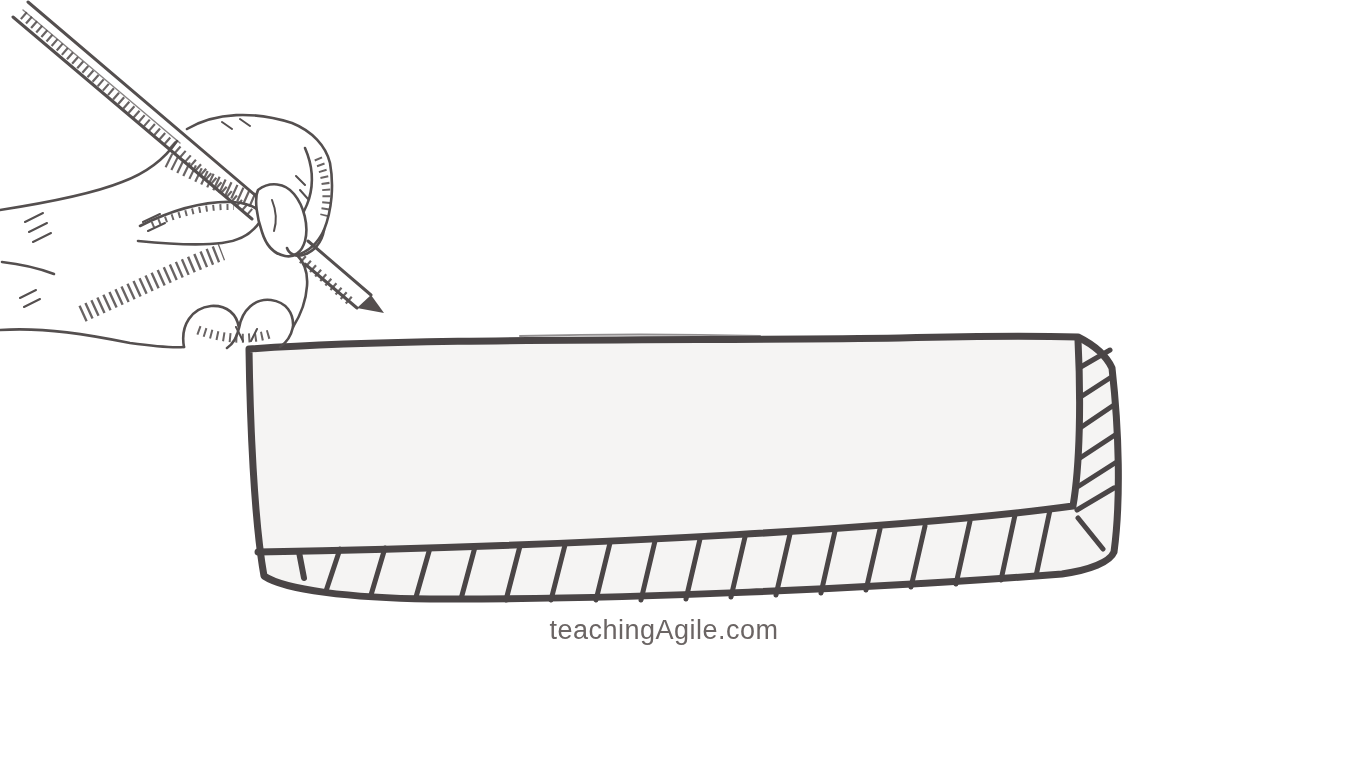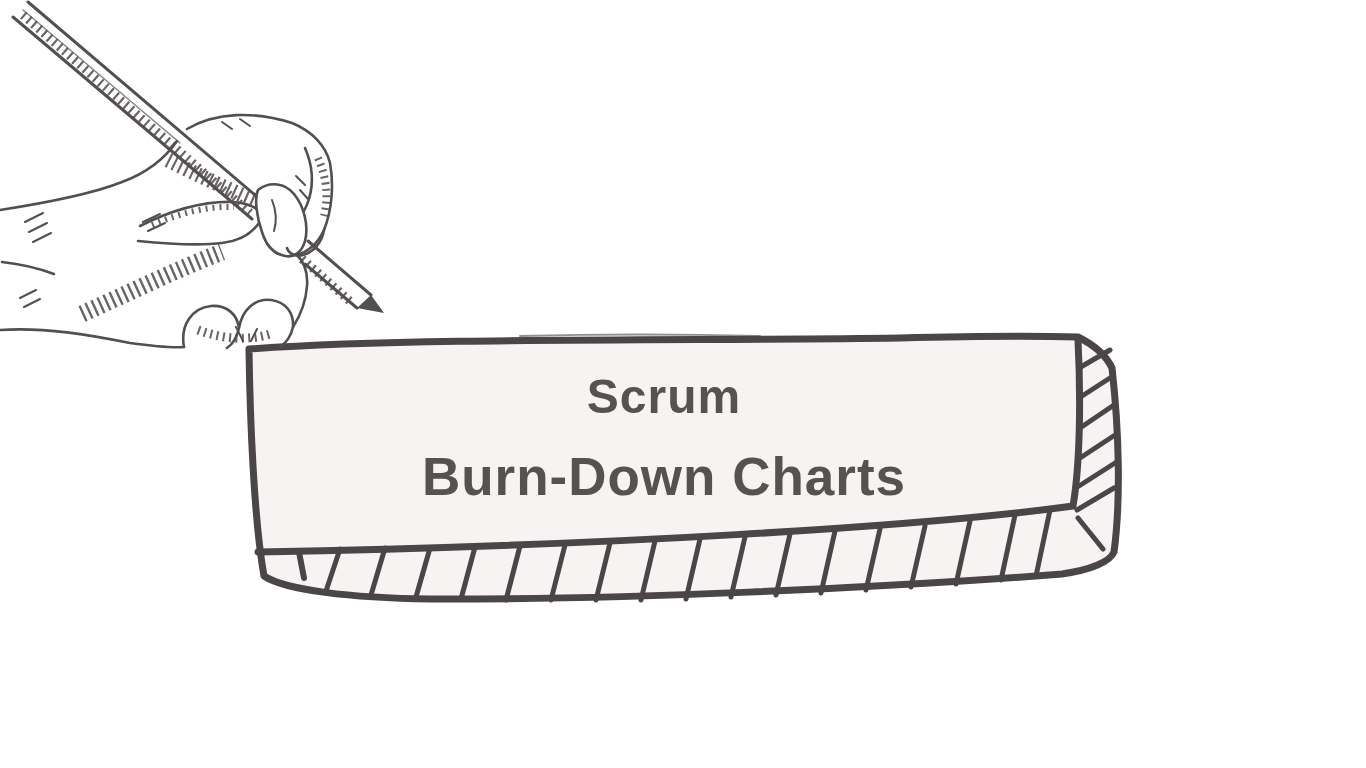--- a/index.html
+++ b/index.html
@@ -99,19 +99,16 @@
 
       <path class="stroke-hand-thin" d="M25,222 L43,213 M29,232 L47,223 M33,242 L51,233
            M20,298 L36,290 M24,307 L40,299
            M143,222 L160,214 M148,231 L165,223
            M222,122 L232,129 M240,119 L250,126
            M296,176 L305,185 M300,190 L308,199
            M236,327 L243,341 M251,341 L257,329"></path>
     </g>
   </svg>
 
-  <div class="title-block">
-    <div class="title-line1">Scrum</div>
-    <div class="title-line2">Burn-Down Charts</div>
-  </div>
 
+  <div class="site-label">teachingAgile.com</div>
 
 </div>
 
 </body></html>

